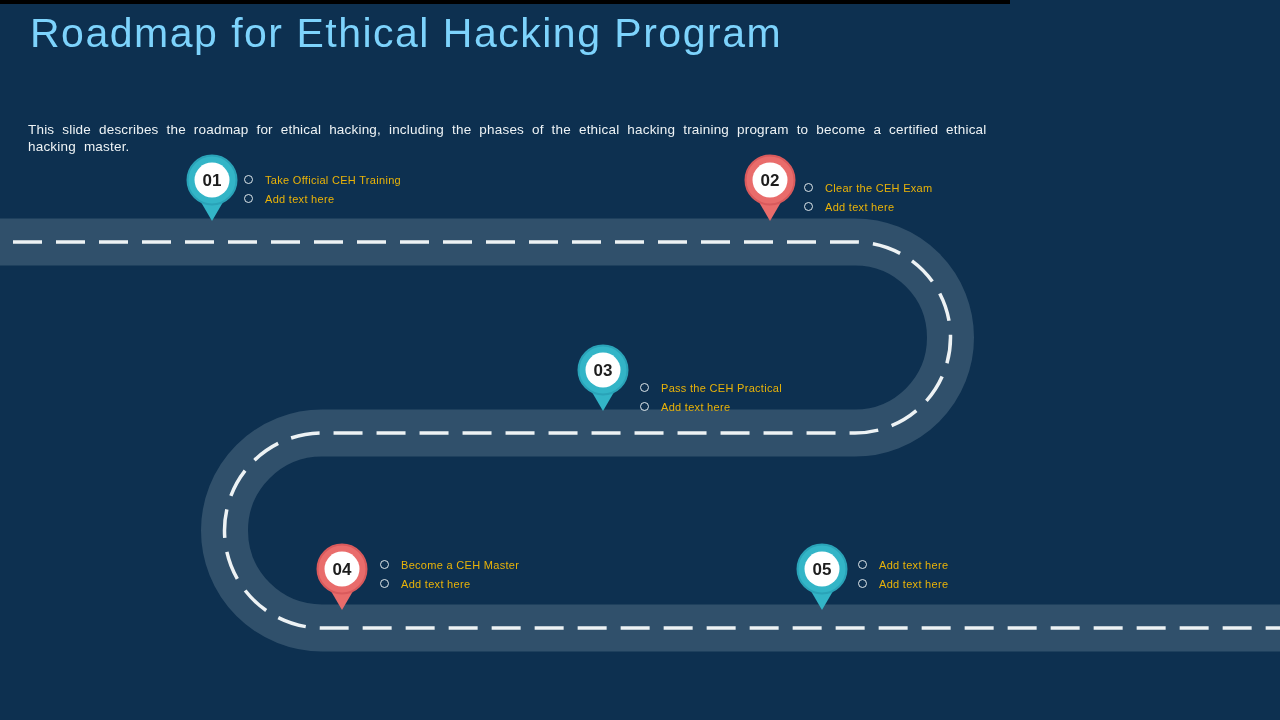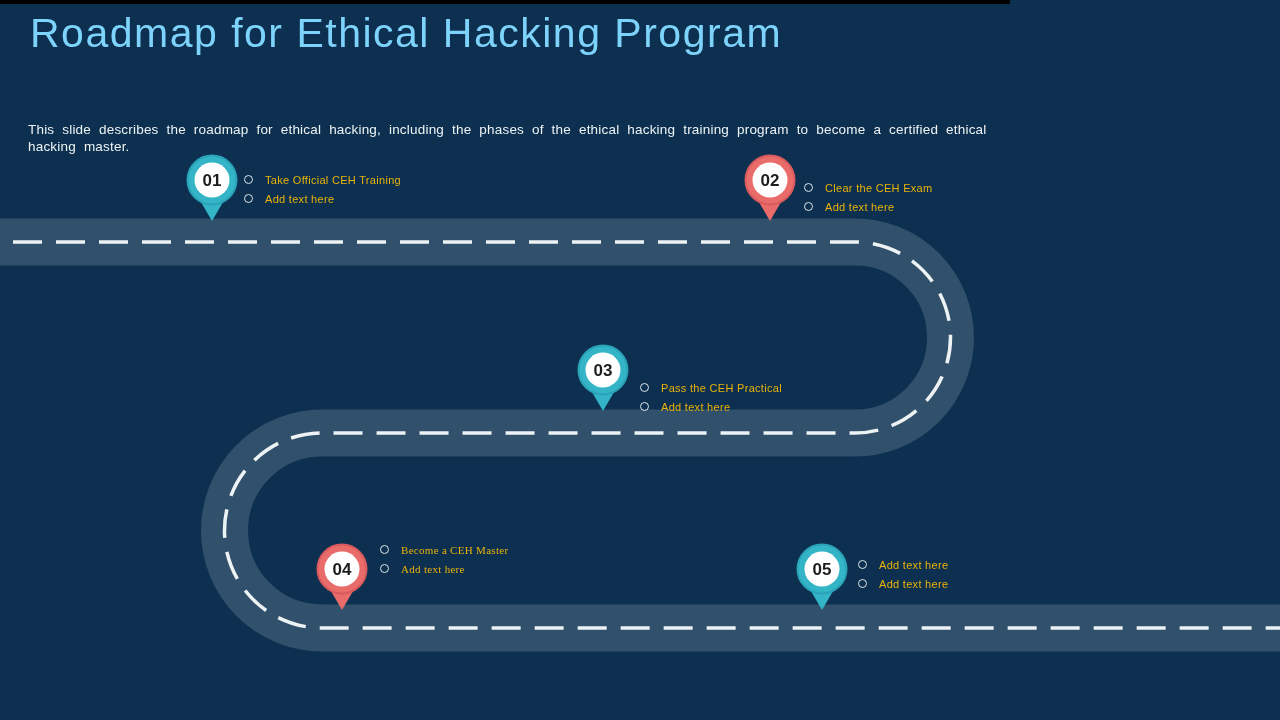--- a/index.html
+++ b/index.html
@@ -141,21 +141,21 @@
     <div class="label-row">
       <span class="bullet"></span>
       <span class="label-text">Pass the CEH Practical</span>
     </div>
     <div class="label-row">
       <span class="bullet"></span>
       <span class="label-text">Add text here</span>
     </div>
   </div>
 
-  <div class="milestone-label" style="left:380px; top:540px;font-family:Liberation Serif, serif;">
+  <div class="milestone-label" style="left:380px; top:555px;">
     <div class="label-row">
       <span class="bullet"></span>
       <span class="label-text">Become a CEH Master</span>
     </div>
     <div class="label-row">
       <span class="bullet"></span>
       <span class="label-text">Add text here</span>
     </div>
   </div>
 

